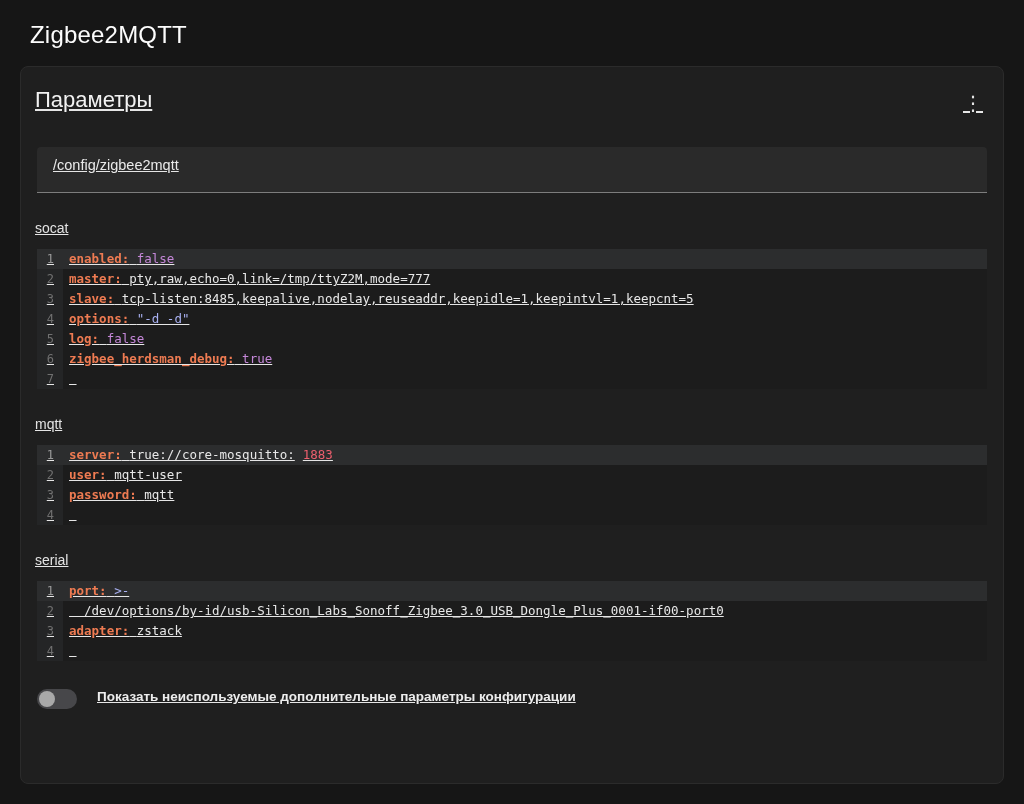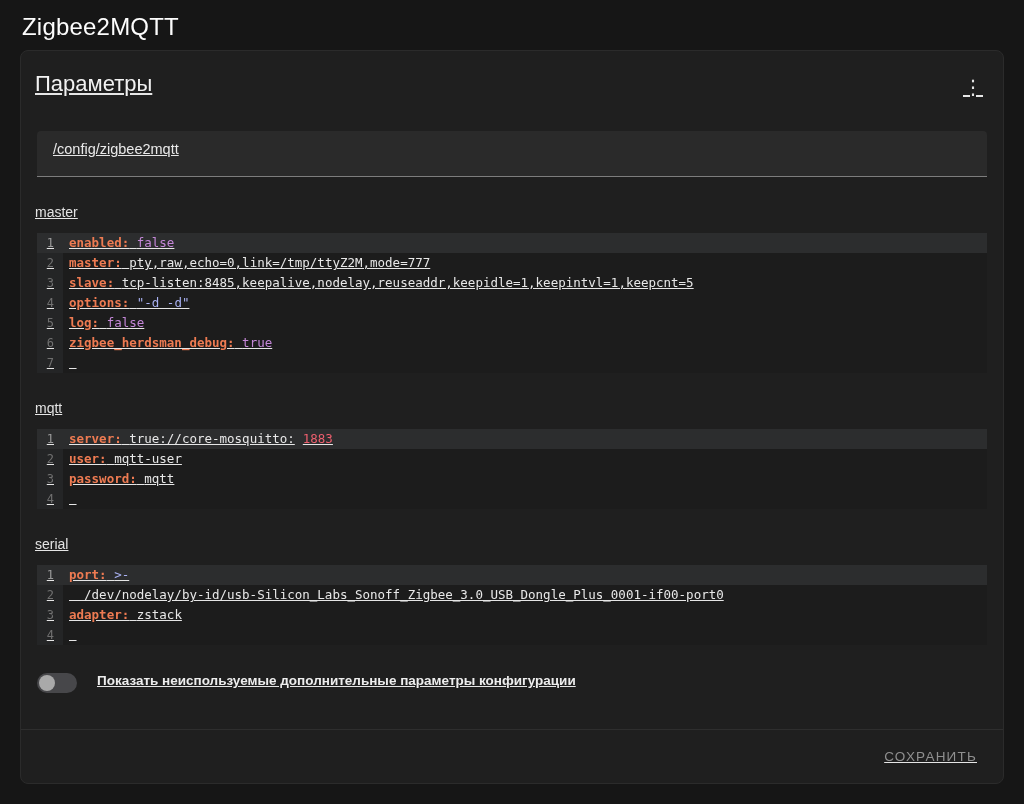--- a/index.html
+++ b/index.html
@@ -6,21 +6,21 @@
   html,body { margin:0; padding:0; }
   body {
     width:1024px; height:804px;
     background:#161616;
     font-family:"Liberation Sans", sans-serif;
     display:flex; flex-direction:column;
     overflow:hidden;
     color:#e6e6e6;
   }
   .page-header { padding:13px 22px 9px; flex:none; }
-  .page-title { margin:0; font-size:24px; font-weight:500; color:#fdfdfd; letter-spacing:0.2px; }
+  .page-title { margin:8px; font-size:24px; font-weight:500; color:#fdfdfd; letter-spacing:0.2px; }
 
   .card {
     flex:1; margin:0 20px 20px;
     background:#1f1f1f;
     border:1px solid #2b2b2b;
     border-radius:8px;
     display:flex; flex-direction:column;
     overflow:hidden;
     text-decoration:underline;
   }
@@ -110,21 +110,21 @@
     <h2 class="card-title">Параметры</h2>
     <button class="menu-btn">
       <span>⋮</span>
     </button>
   </div>
 
   <div class="text-field">
     <input value="/config/zigbee2mqtt" style="">
   </div>
 
-  <div class="section-label">master</div>
+  <div class="section-label">socat</div>
   <div class="code-editor">
       <div class="cm-row active">
         <span class="cm-gutter">1</span>
         <span class="cm-content"><span class="tok-key">enabled:</span><span class="tok-plain"> </span><span class="tok-bool">false</span></span>
       </div>
       <div class="cm-row">
         <span class="cm-gutter">2</span>
         <span class="cm-content"><span class="tok-key">master:</span><span class="tok-plain"> </span><span class="tok-plain">pty,raw,echo=0,link=/tmp/ttyZ2M,mode=777</span></span>
       </div>
       <div class="cm-row">
@@ -170,36 +170,33 @@
     </div>
 
   <div class="section-label">serial</div>
   <div class="code-editor">
       <div class="cm-row active">
         <span class="cm-gutter">1</span>
         <span class="cm-content"><span class="tok-key">port:</span><span class="tok-plain"> </span><span class="tok-meta">&gt;-</span></span>
       </div>
       <div class="cm-row">
         <span class="cm-gutter">2</span>
-        <span class="cm-content"><span class="tok-plain">  /dev/nodelay/by-id/usb-Silicon_Labs_Sonoff_Zigbee_3.0_USB_Dongle_Plus_0001-if00-port0</span></span>
+        <span class="cm-content"><span class="tok-plain">  /dev/options/by-id/usb-Silicon_Labs_Sonoff_Zigbee_3.0_USB_Dongle_Plus_0001-if00-port0</span></span>
       </div>
       <div class="cm-row">
         <span class="cm-gutter">3</span>
         <span class="cm-content"><span class="tok-key">adapter:</span><span class="tok-plain"> </span><span class="tok-plain">zstack</span></span>
       </div>
       <div class="cm-row">
         <span class="cm-gutter">4</span>
         <span class="cm-content">&nbsp;</span>
       </div>
     </div>
 
   <div class="toggle-row">
     <div class="switch">
       <div class="thumb"></div>
     </div>
     <div class="toggle-label">Показать неиспользуемые дополнительные параметры конфигурации</div>
   </div>
 
-  <div class="card-footer">
-    <button class="save-btn">СОХРАНИТЬ</button>
-  </div>
 
 </div>
 
 </body></html>

